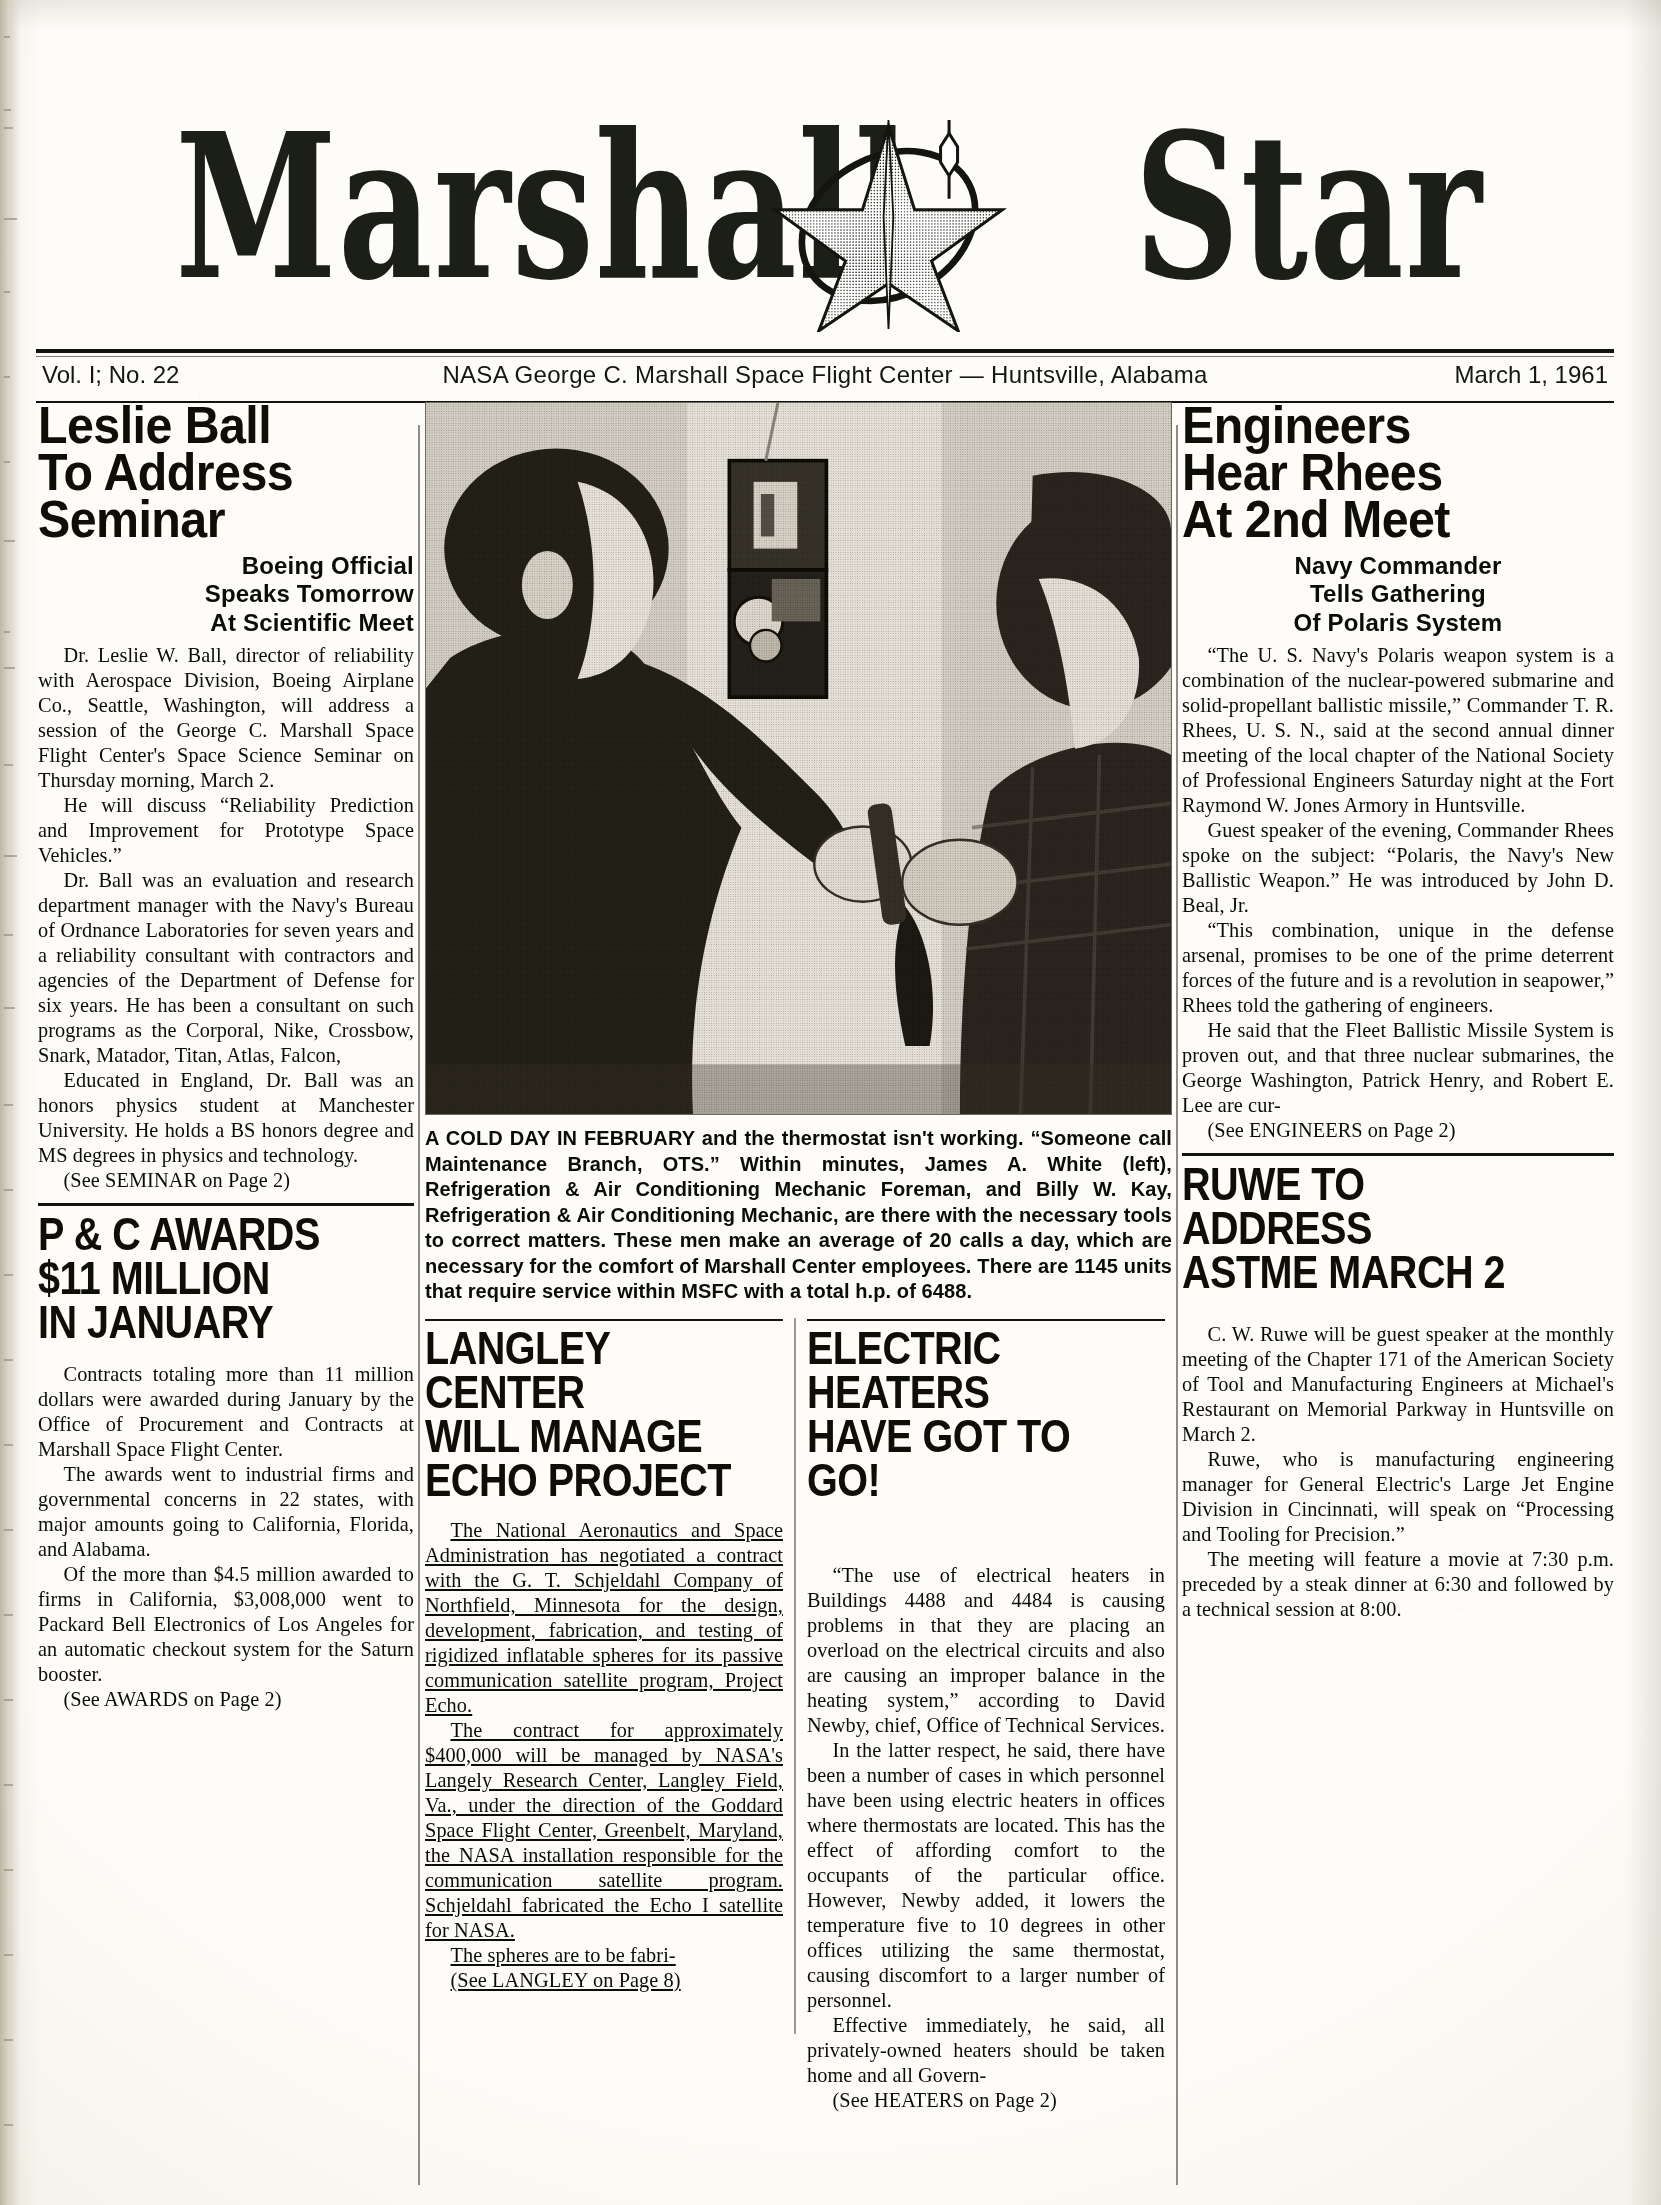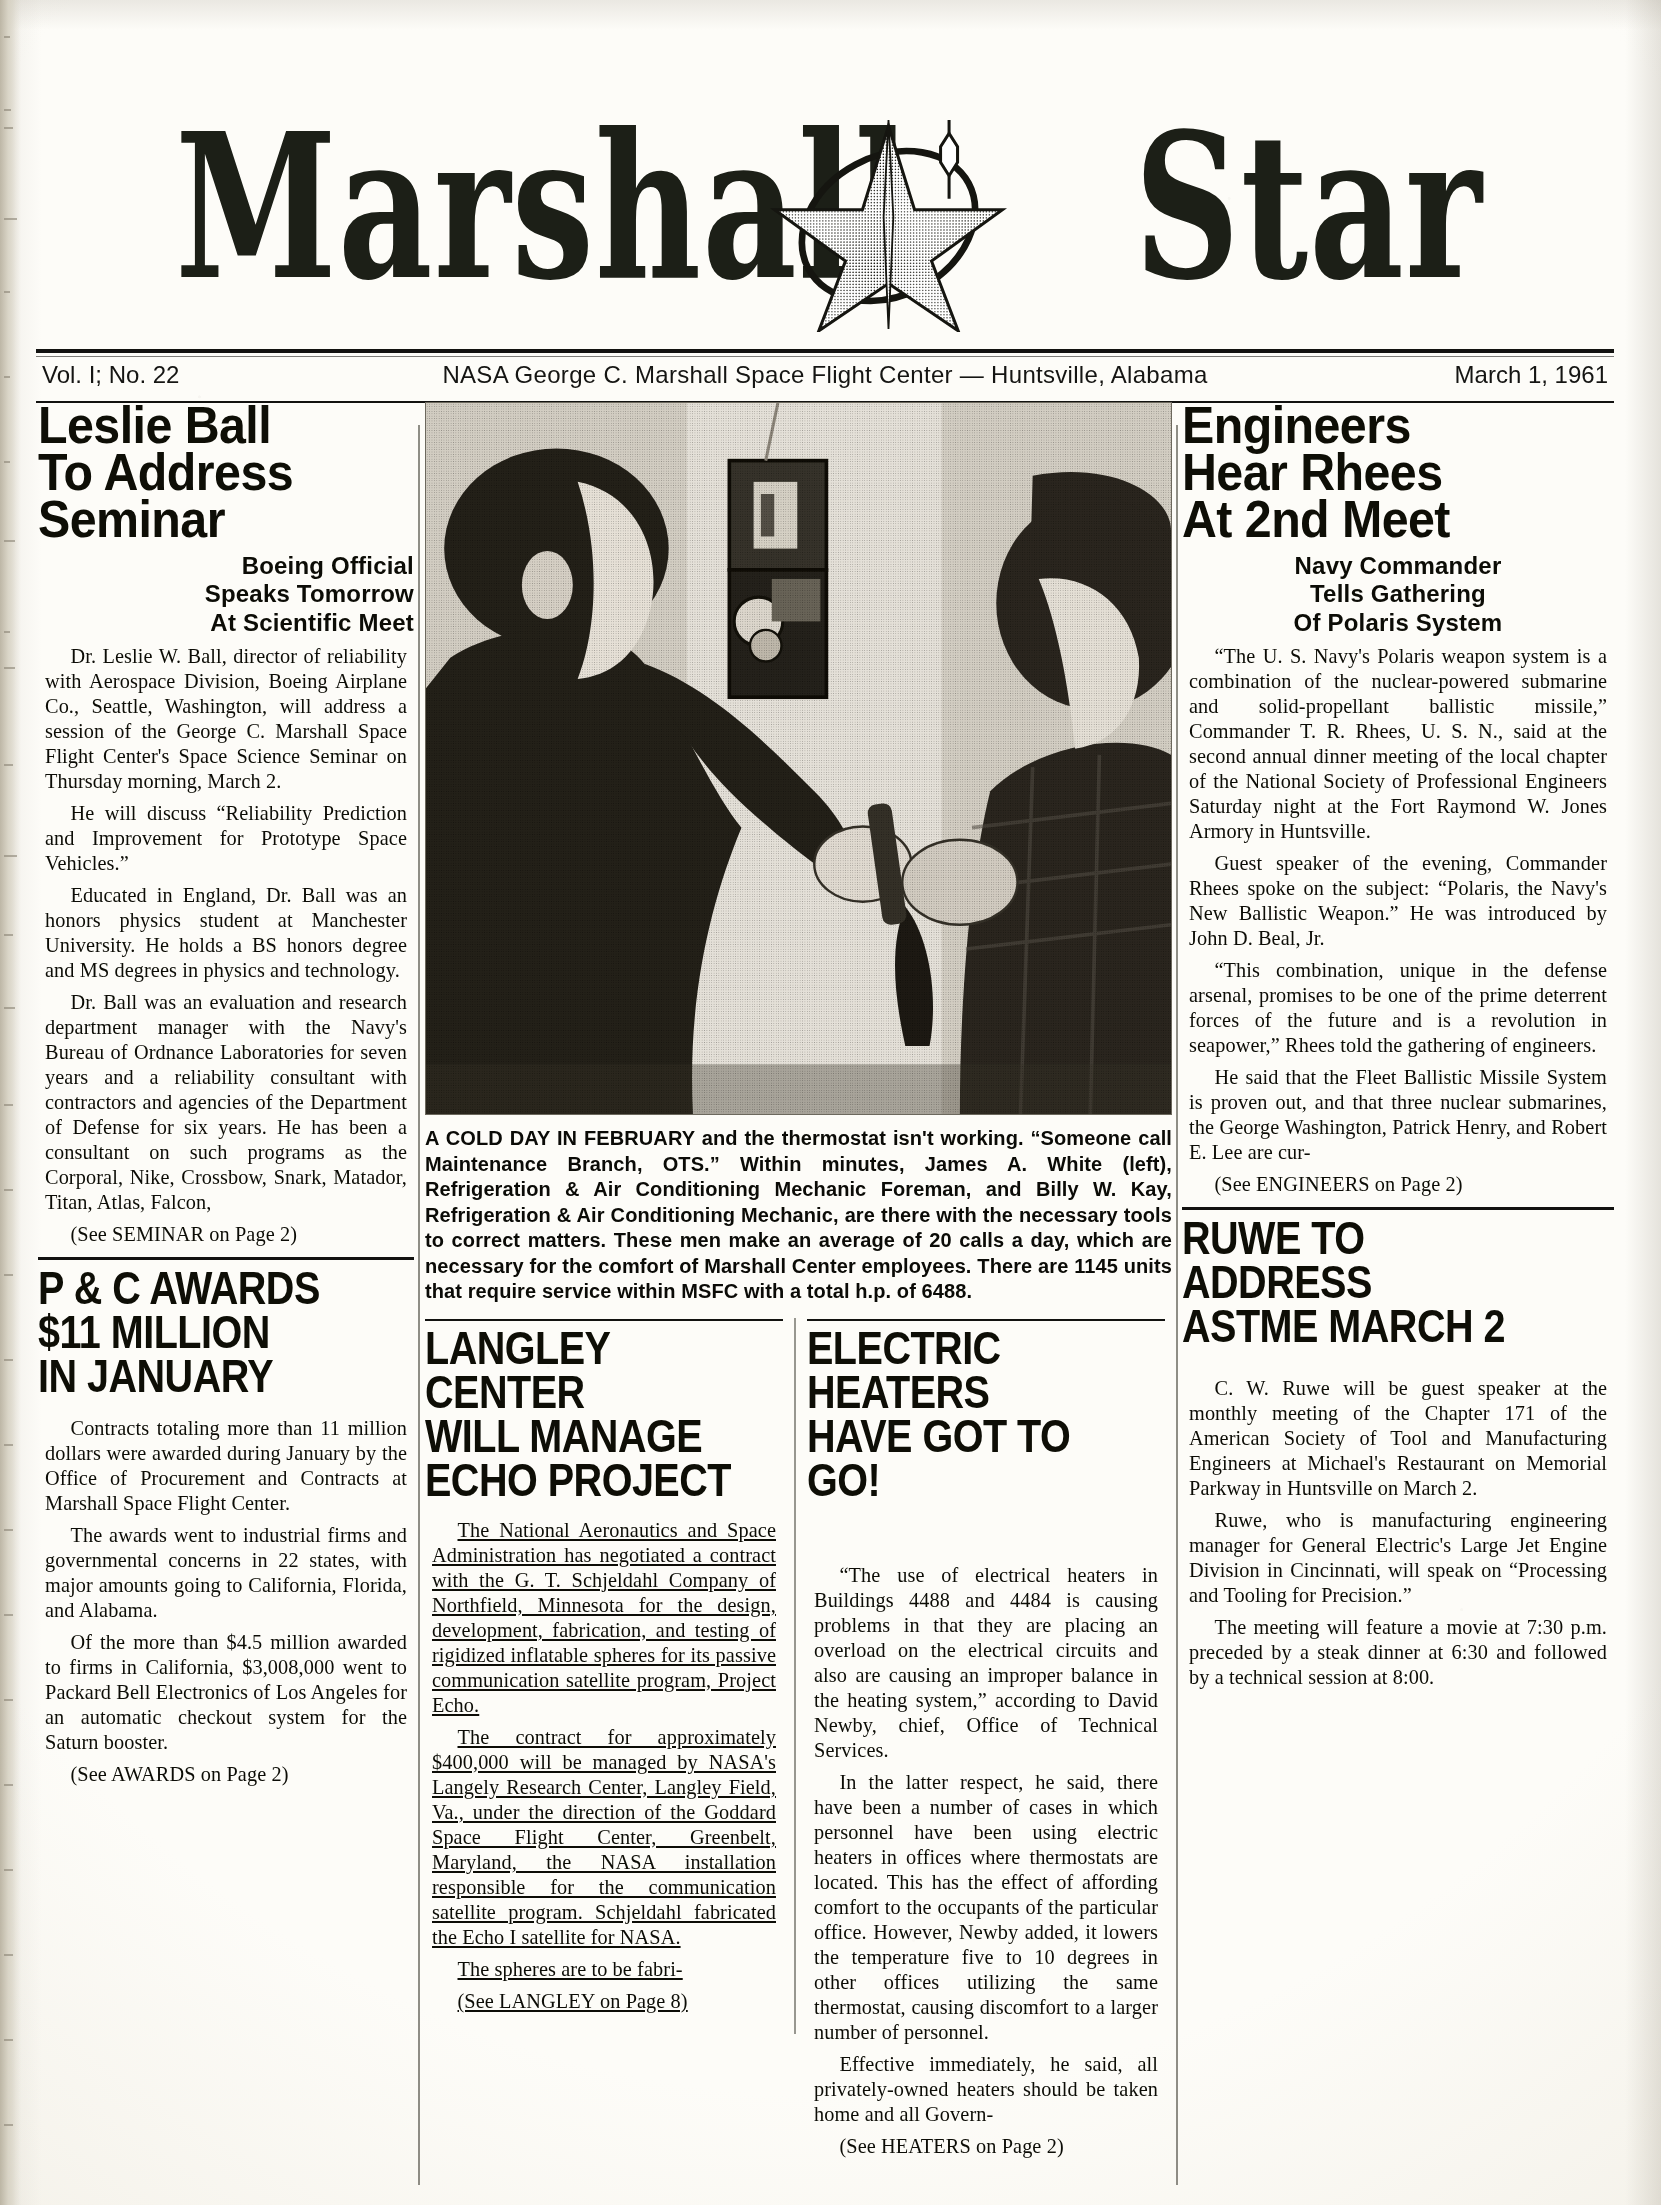--- a/index.html
+++ b/index.html
@@ -126,21 +126,21 @@
 
   
   .body{
     font-family:"Liberation Serif", serif;
     font-size:20.3px;
     line-height:25px;
     text-align:justify;
     color:#15150f;
     letter-spacing:0.1px;
   }
-  .body p{margin:7px;text-indent:25.5px;}
+  .body p{margin:0;text-indent:25.5px;}
   .jumpline{
     text-indent:0;margin-top:1.2px;
   }
   .rule-thick{height:3px;background:#1a1a18;margin:9.7px 0 6px 0;}
   .rule-thin{height:1.8px;background:#1a1a18;margin:6px 0 4.9px 0;}
 
   
   .photo{
     position:relative;width:745px;height:711px;
     background:#cfcbc2;overflow:hidden;border:0.6px solid #6d6a60;
@@ -253,22 +253,22 @@
         <div>Seminar</div>
       </h1>
       <div class="deck left">
         <div>Boeing Official</div>
         <div>Speaks Tomorrow</div>
         <div>At Scientific Meet</div>
       </div>
       <div class="body">
         <p>Dr. Leslie W. Ball, director of reliability with Aerospace Division, Boeing Airplane Co., Seattle, Washington, will address a session of the George C. Marshall Space Flight Center's Space Science Seminar on Thursday morning, March 2.</p>
         <p>He will discuss “Reliability Prediction and Improvement for Prototype Space Vehicles.”</p>
+        <p>Dr. Ball was an evaluation and research department manager with the Navy's Bureau of Ordnance Laboratories for seven years and a reliability consultant with contractors and agencies of the Department of Defense for six years. He has been a consultant on such programs as the Corporal, Nike, Crossbow, Snark, Matador, Titan, Atlas, Falcon,</p>
         <p>Educated in England, Dr. Ball was an honors physics student at Manchester University. He holds a BS honors degree and MS degrees in physics and technology.</p>
-        <p>Dr. Ball was an evaluation and research department manager with the Navy's Bureau of Ordnance Laboratories for seven years and a reliability consultant with contractors and agencies of the Department of Defense for six years. He has been a consultant on such programs as the Corporal, Nike, Crossbow, Snark, Matador, Titan, Atlas, Falcon,</p>
         <p class="jumpline">(See SEMINAR on Page 2)</p>
       </div>
     </div>
 
     <div class="rule-thick"></div>
 
     <div>
       <h1 class="hl hl-condensed">
         <div>P &amp; C AWARDS</div>
         <div>$11 MILLION</div>

